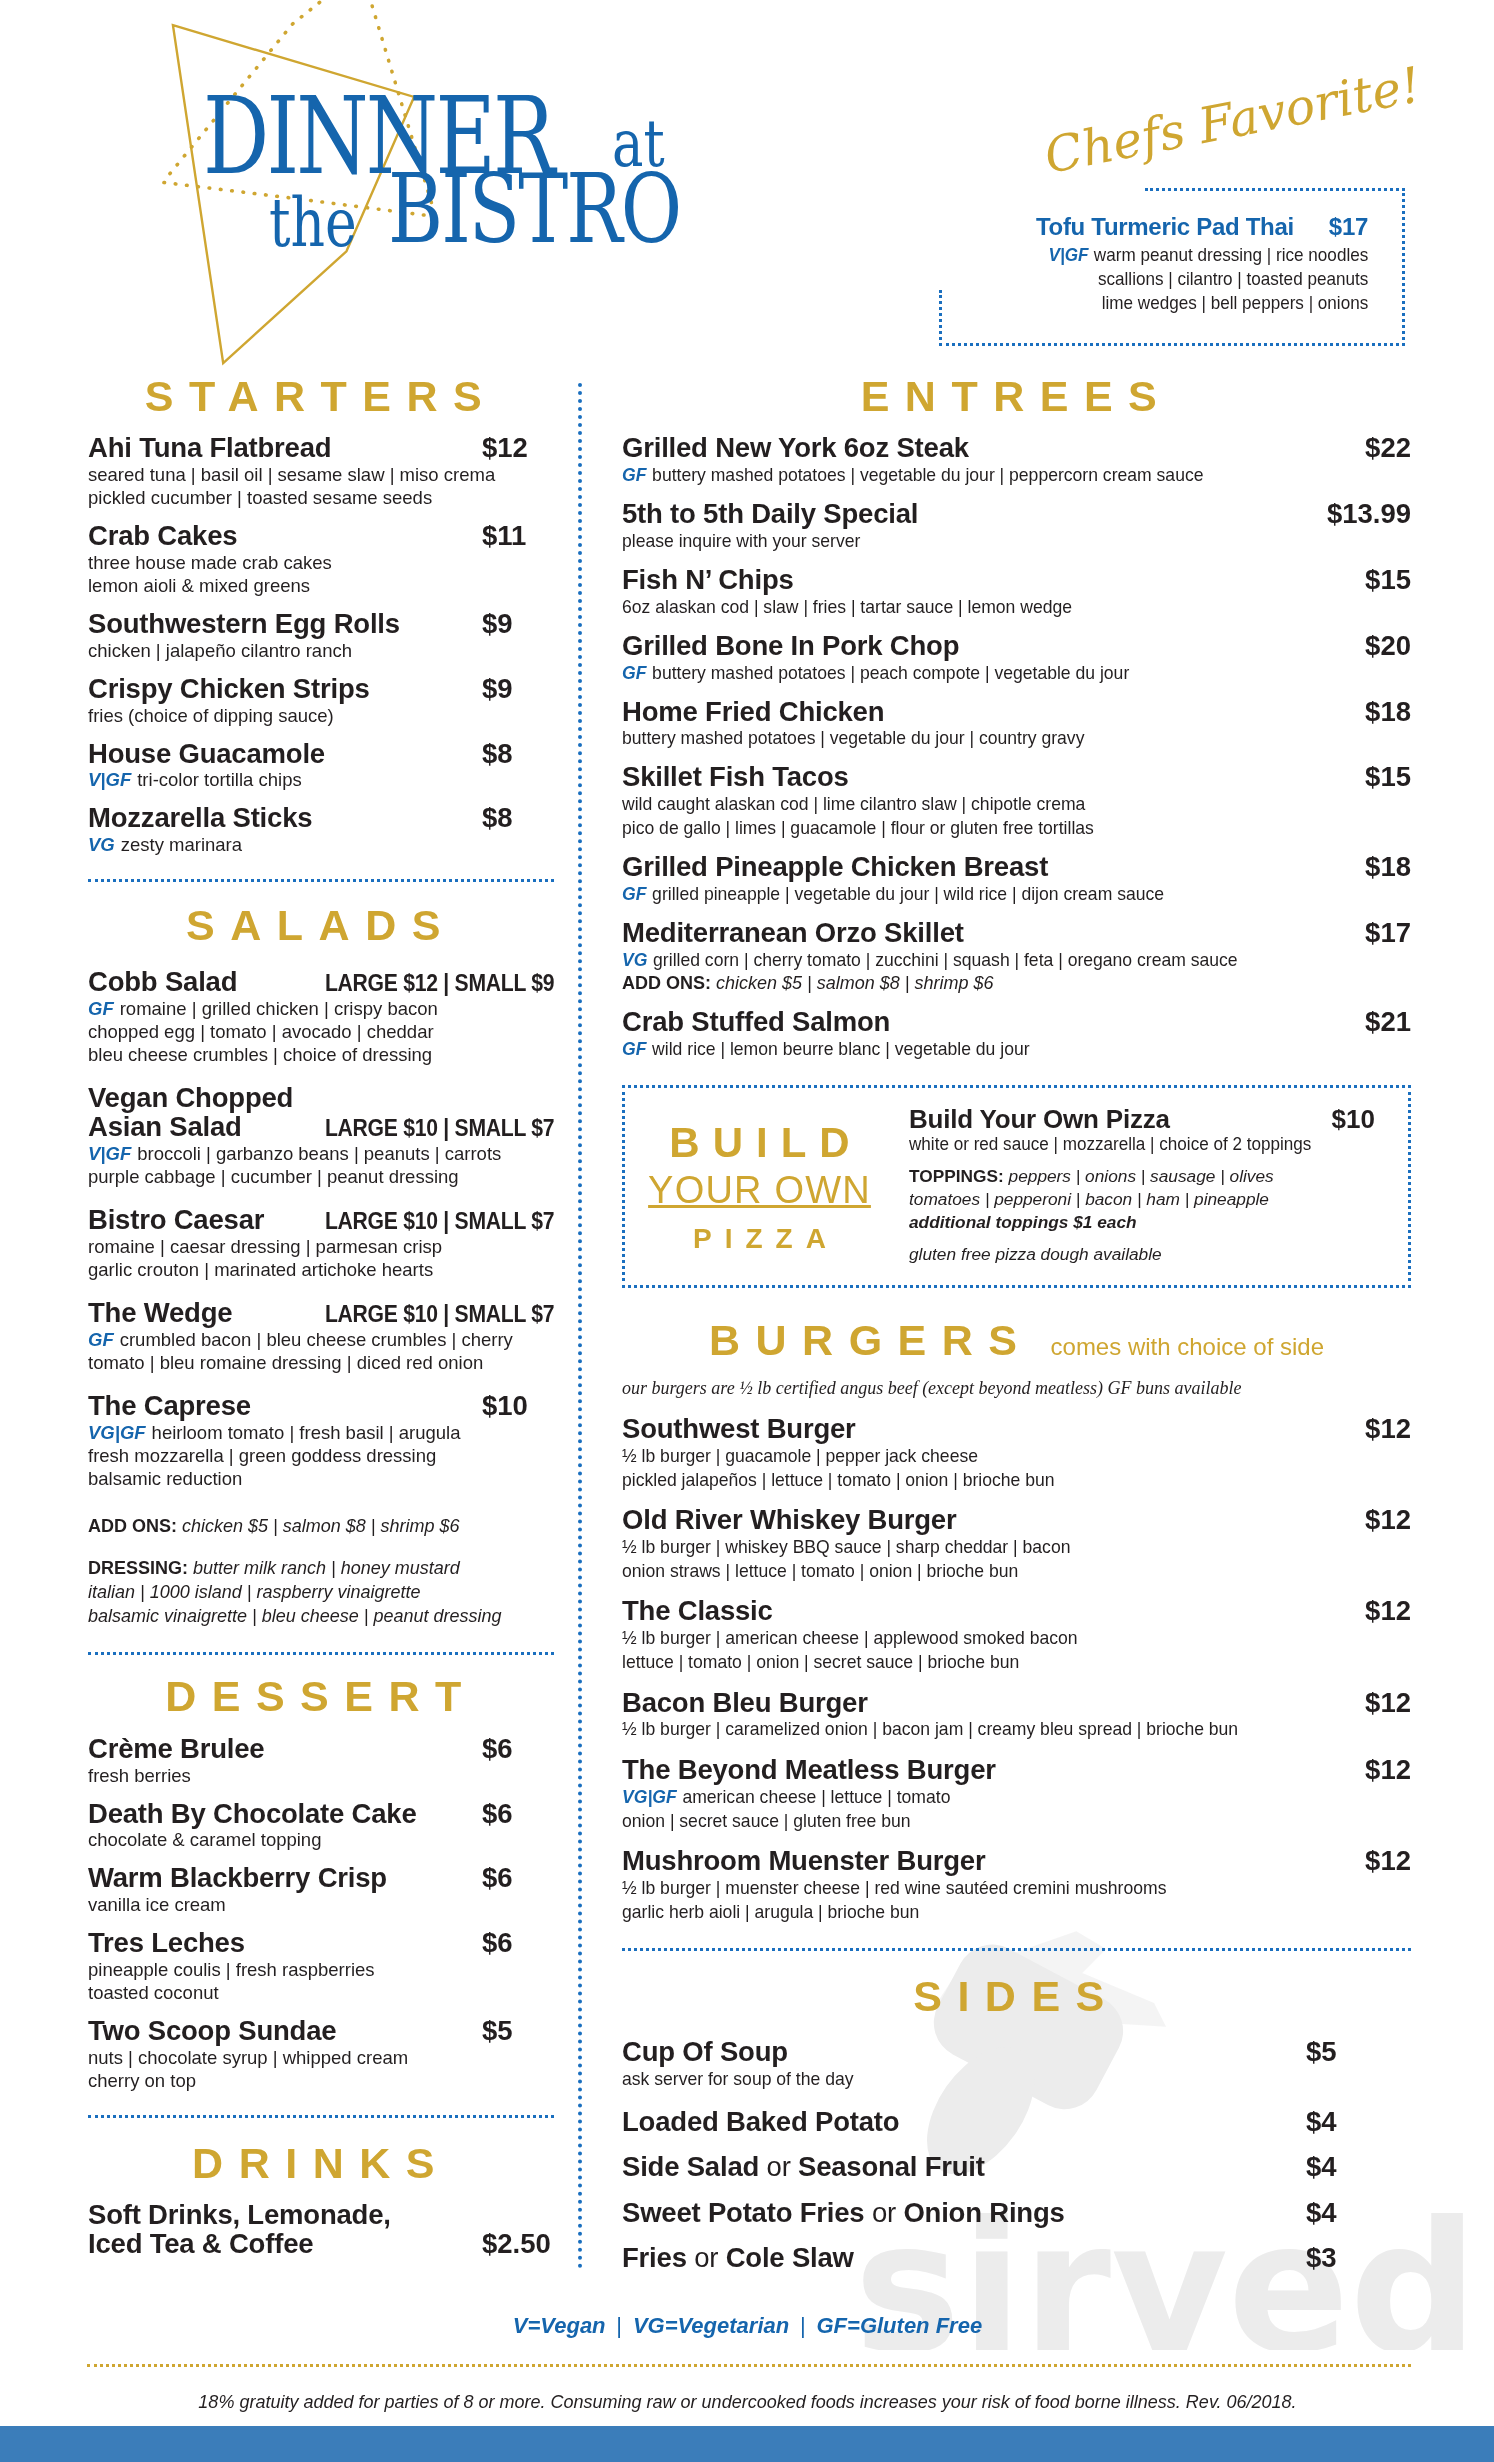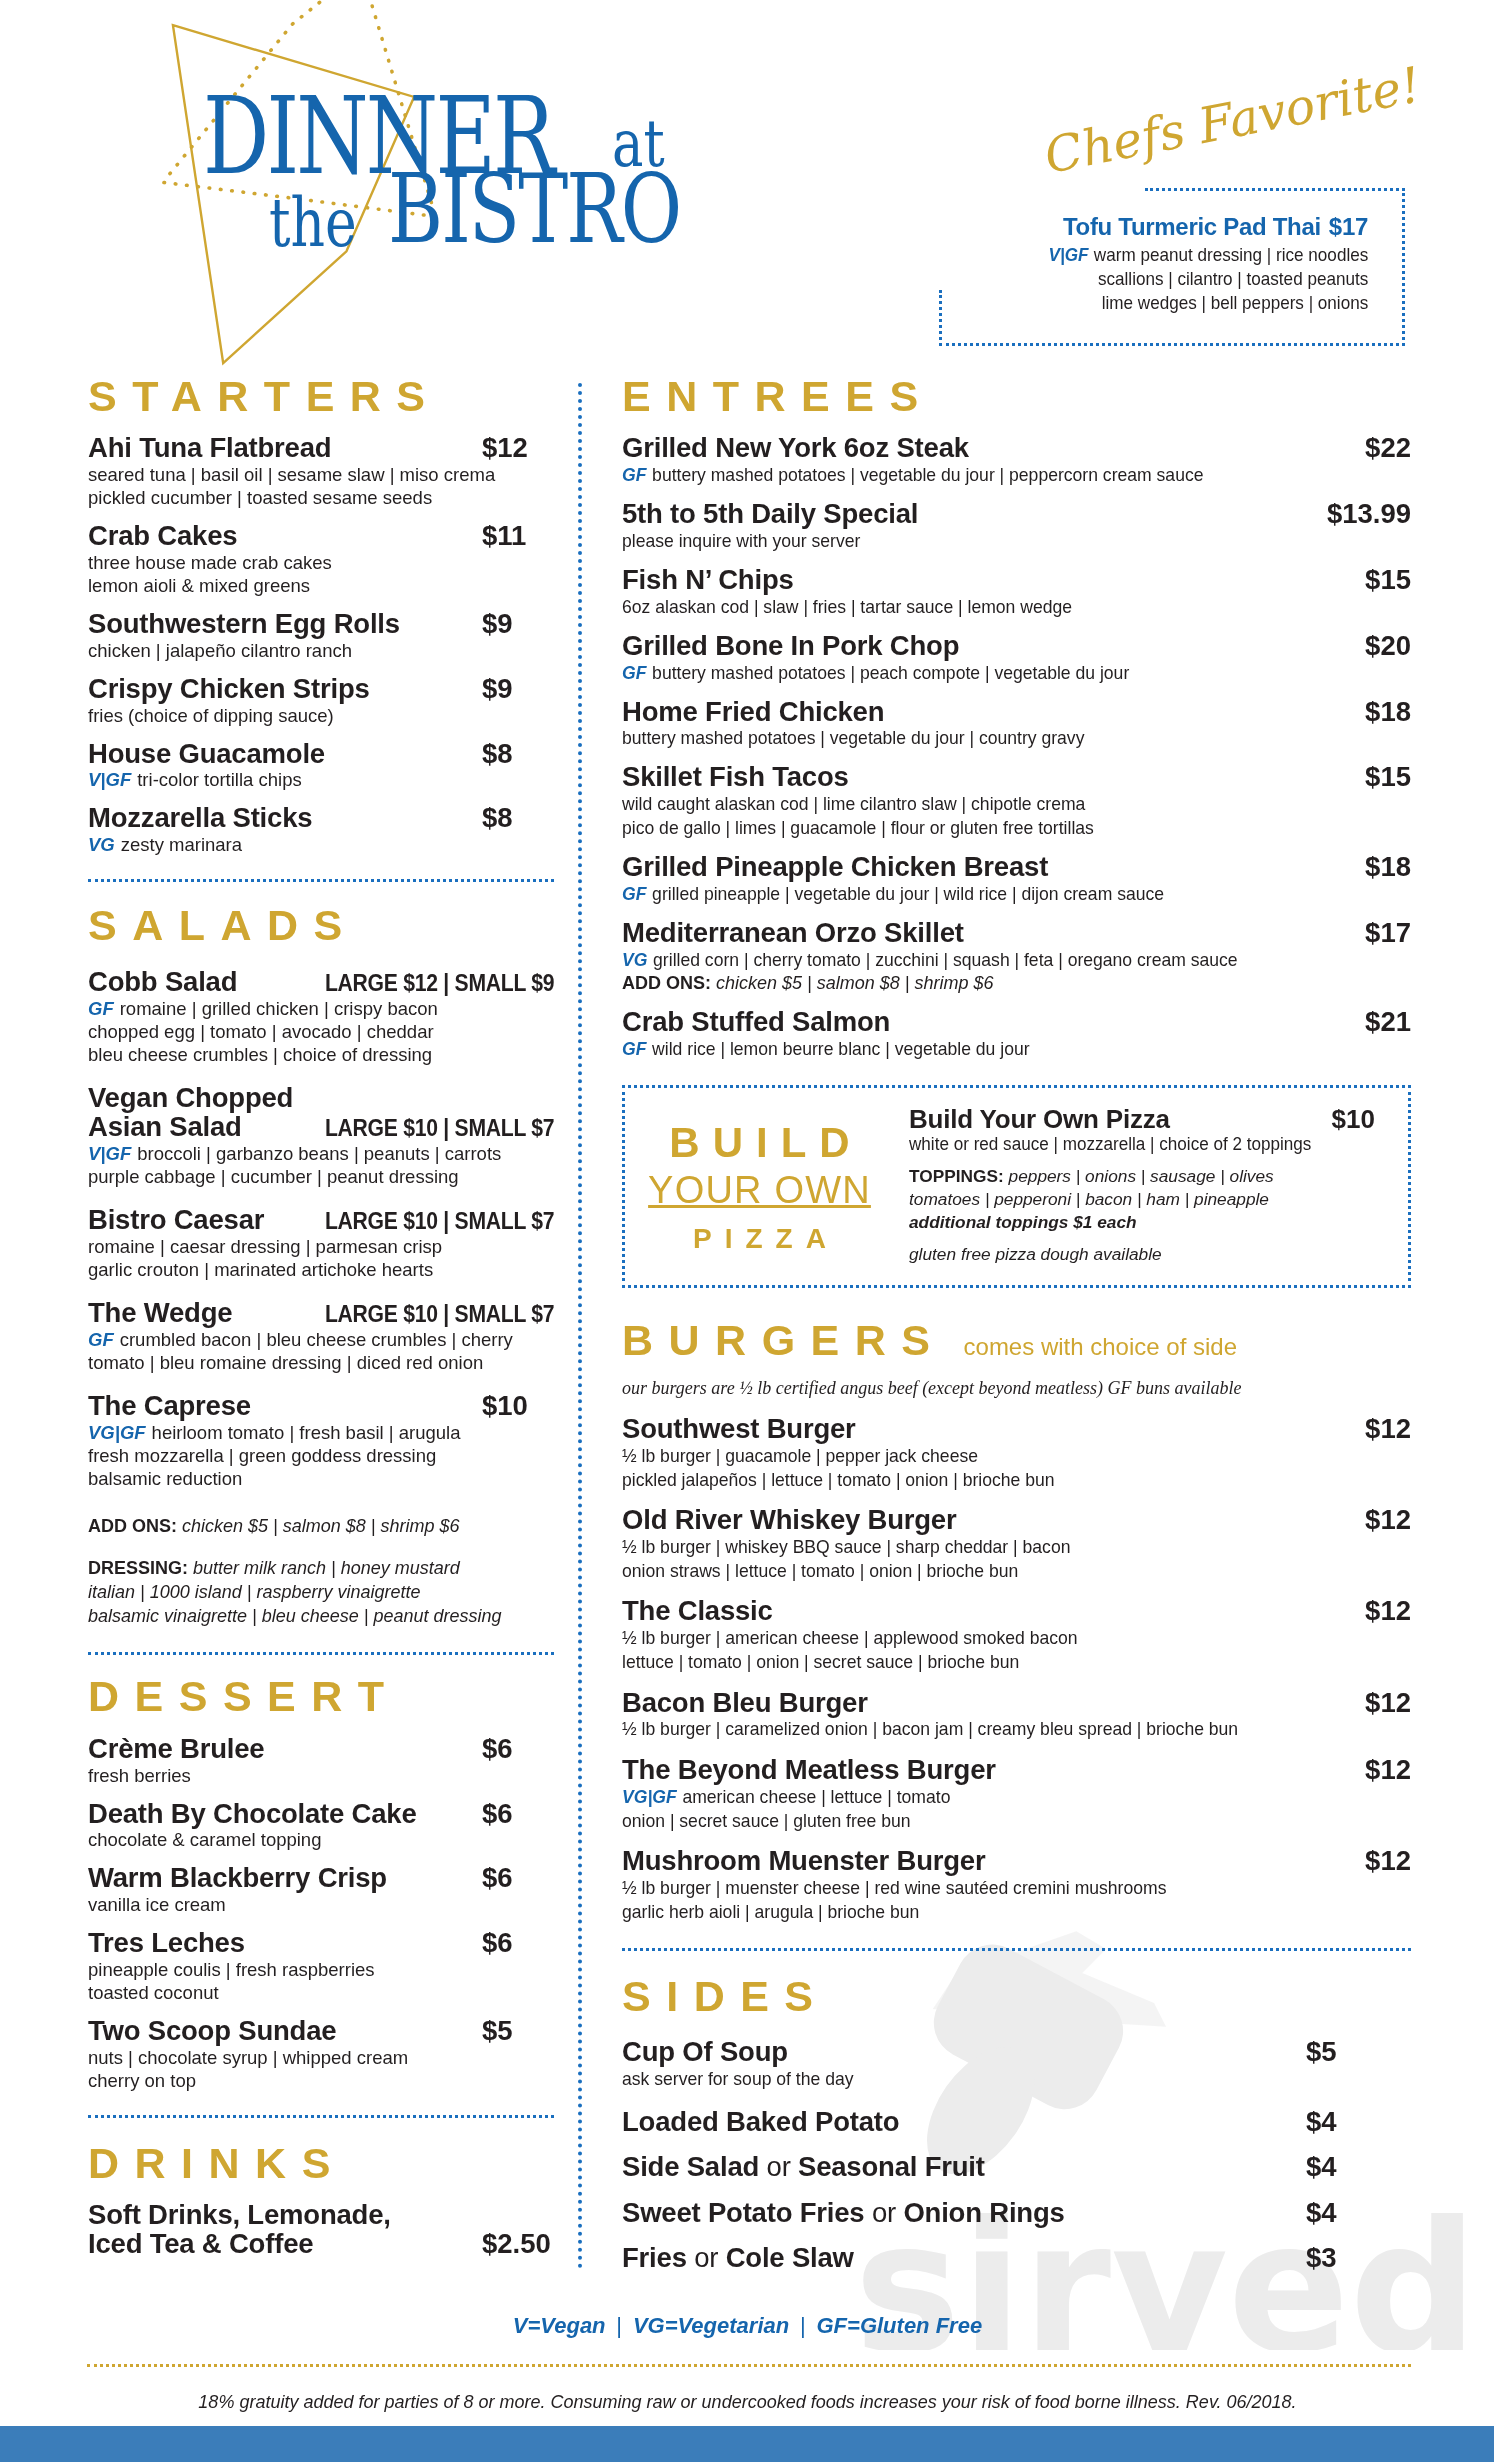--- a/index.html
+++ b/index.html
@@ -25,31 +25,31 @@
   .logo-bistro { position: absolute; left: 239px; top: 161px; font-family: "DejaVu Serif", "Liberation Serif", serif; color: var(--blue); font-size: 96px; line-height: 1; letter-spacing: -2.4px; transform: scaleX(0.78); transform-origin: left top; }
 
   
   .chef-script { position: absolute; left: 1040px; top: 129px; font-family: "DejaVu Serif", serif; font-style: italic; color: var(--gold); font-size: 49px; transform: rotate(-11deg); transform-origin: left top; white-space: nowrap; z-index: 1; }
   .chef-box { position: absolute; left: 939px; top: 188px; width: 466px; height: 158px; z-index: 1; }
   .chef-box .dots-top { position: absolute; left: 206px; right: 0; top: 0; border-top: 3.6px dotted var(--dot-blue); }
   .chef-box .dots-right { position: absolute; right: 0; top: 0; bottom: 0; border-right: 3.6px dotted var(--dot-blue); }
   .chef-box .dots-bottom { position: absolute; left: 0; right: 0; bottom: 0; border-bottom: 3.6px dotted var(--dot-blue); }
   .chef-box .dots-left { position: absolute; left: 0; top: 102px; bottom: 0; border-left: 3.6px dotted var(--dot-blue); }
   .chef-content { position: absolute; right: 37px; top: 25px; text-align: right; }
-  .chef-title-row { display: flex; justify-content: flex-end; gap: 8px; color: var(--blue); font-weight: bold; font-size: 24px; letter-spacing: -0.3px; }
+  .chef-title-row { display: flex; justify-content: flex-end; gap: 35px; color: var(--blue); font-weight: bold; font-size: 24px; letter-spacing: -0.3px; }
   .chef-desc { font-size: 19px; line-height: 24px; color: var(--ink); margin-top: 2.4px; transform: scaleX(0.9); transform-origin: right top; white-space: nowrap; }
   .tag { color: var(--blue); font-weight: bold; font-style: italic; margin-right: 6px; }
 
   
   .col { position: absolute; z-index: 1; }
   .col-left { left: 88px; top: 371px; width: 466px; }
   .col-right { left: 622px; top: 371px; width: 789px; }
   .vdivider { position: absolute; left: 578px; top: 383px; height: 1887px; border-left: 4.2px dotted var(--dot-blue); z-index: 1; }
 
-  .section-title { color: var(--gold); font-weight: bold; font-size: 43px; letter-spacing: 15.5px; line-height: 1; height: 50px; padding-top: 3.6px; }
+  .section-title { color: var(--gold); font-weight: bold; font-size: 43px; letter-spacing: 15.5px; line-height: 1; height: 50px; padding-top: 3.6px; text-align: center; }
   .hdivider { border-top: 3.6px dotted var(--dot-blue); height: 0; }
 
   .item { margin-top: 13px; }
   .item-head { display: flex; justify-content: space-between; align-items: baseline; }
   .item-name { font-weight: bold; font-size: 27.5px; letter-spacing: -0.2px; line-height: 1.05; white-space: nowrap; }
   .item-price { font-weight: bold; font-size: 27.5px; line-height: 1.05; white-space: nowrap; }
   .item-desc { font-size: 19px; line-height: 24px; color: var(--ink); white-space: nowrap; }
 
   .col-left .item-head .item-price { width: 72px; text-align: left; }
   .col-left .item-desc { font-size: 18.5px; line-height: 23px; }

